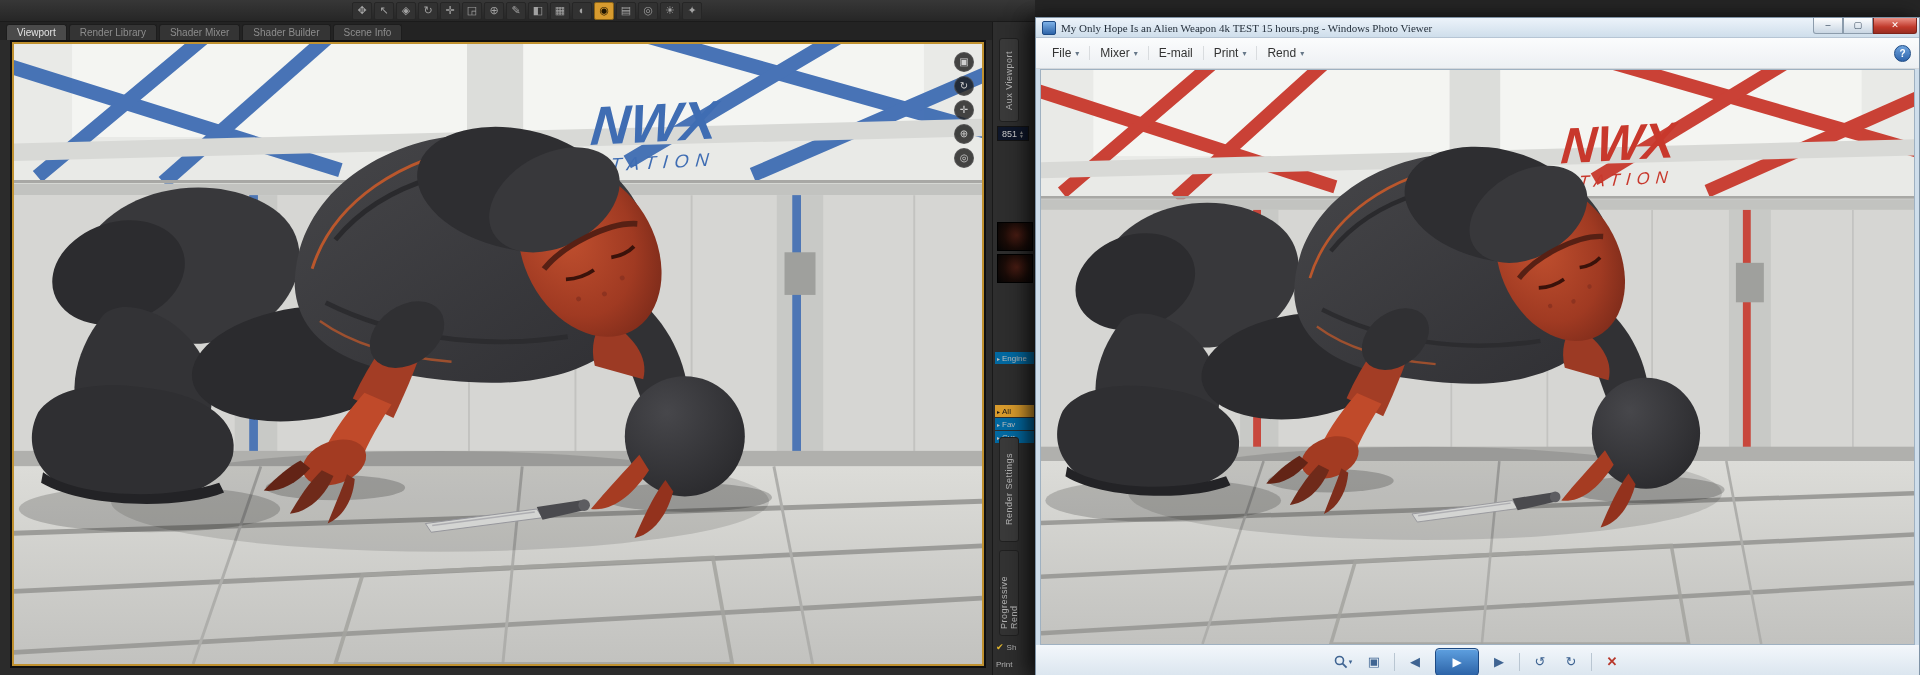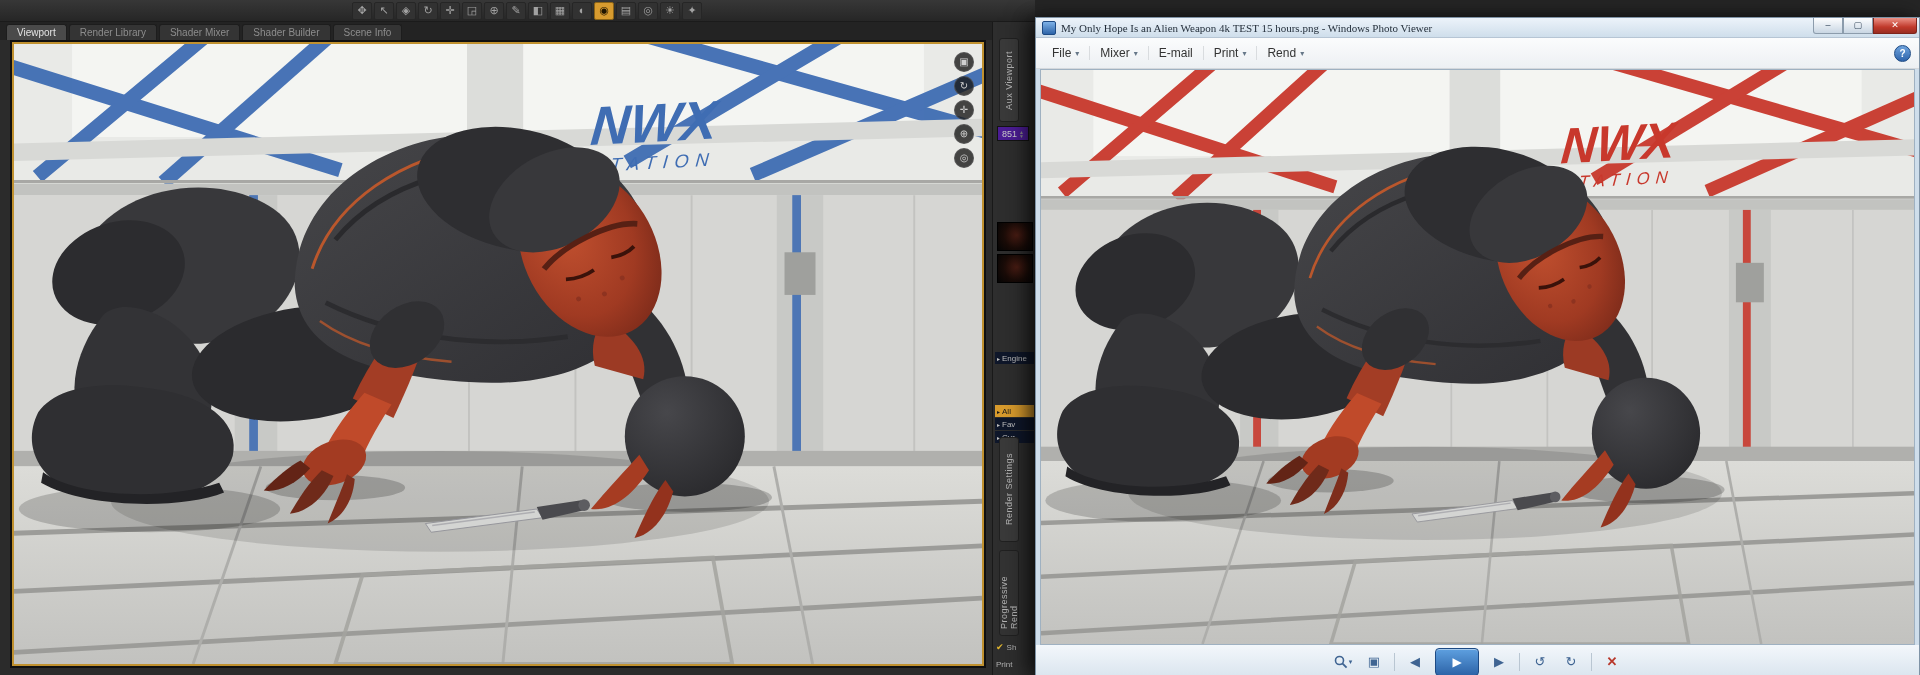--- a/index.html
+++ b/index.html
@@ -24,27 +24,27 @@
   .scene-svg{position:absolute;left:0;top:0;width:100%;height:100%;font-family:"Liberation Sans",sans-serif;}
   .view-controls{position:absolute;top:8px;right:8px;display:flex;flex-direction:column;gap:4px;z-index:5;}
   .view-ctl{width:18px;height:18px;border-radius:50%;background:rgba(25,25,25,.8);color:#d0d0d0;font-size:10px;line-height:1;
     display:flex;align-items:center;justify-content:center;border:1px solid rgba(95,95,95,.6);}
 
   
   .side-strip{position:absolute;left:992px;top:22px;width:43px;height:653px;background:#2e2e2e;border-left:1px solid #191919;box-sizing:border-box;}
   .vtext{writing-mode:vertical-rl;transform:rotate(180deg);font-size:9px;color:#b3b3b3;letter-spacing:.5px;}
   .vtab{position:absolute;left:6px;width:20px;background:#3a3a3a;border:1px solid #212121;border-radius:3px;
     display:flex;align-items:center;justify-content:center;padding:6px 0;box-sizing:border-box;}
-  .value-box{position:absolute;left:4px;top:104px;width:30px;height:13px;background:#4c1d95;border:1px solid #141414;
+  .value-box{position:absolute;left:4px;top:104px;width:30px;height:13px;background:#0f172a;border:1px solid #141414;
     color:#cccccc;font-size:9px;display:flex;align-items:center;justify-content:center;gap:2px;}
   .spin{display:flex;flex-direction:column;font-size:5px;color:#8a8a8a;line-height:.8;}
   .thumb{position:absolute;left:4px;width:34px;height:27px;background:#0c0c0c;border:1px solid #000;}
   .thumb-inner{width:100%;height:100%;background:radial-gradient(circle at 55% 45%, #4a1d14 0%, #1a0c08 55%, #050505 100%);}
   .mini-list{position:absolute;left:2px;top:330px;width:39px;display:flex;flex-direction:column;gap:1px;}
-  .mini-row{height:12px;display:flex;align-items:center;gap:2px;font-size:8px;color:#bdbdbd;background:#0f172a;padding:0 2px;overflow:hidden;white-space:nowrap;}
+  .mini-row{height:12px;display:flex;align-items:center;gap:2px;font-size:8px;color:#bdbdbd;background:#0369a1;padding:0 2px;overflow:hidden;white-space:nowrap;}
   .mini-row.active{background:#d89b2d;color:#1a1a1a;margin-top:40px;}
   .mini-caret{font-size:6px;color:inherit;}
   .strip-bottom-row{position:absolute;left:3px;display:flex;align-items:center;gap:3px;font-size:8px;color:#b0b0b0;}
   .check{color:#e0b52f;font-size:9px;}
 
   
   .top-right-bar{position:absolute;left:1035px;top:0;width:885px;height:17px;background:#2d2d2d;border-bottom:1px solid #1a1a1a;
     display:flex;align-items:center;justify-content:flex-end;gap:6px;padding:0 8px;box-sizing:border-box;}
   .filter-input{width:300px;height:11px;background:#3b3b3b;border:1px solid #1d1d1d;color:#b8b8b8;font-size:9px;padding:0 4px;}
   .filter-input::placeholder{color:#8f8f8f;}

